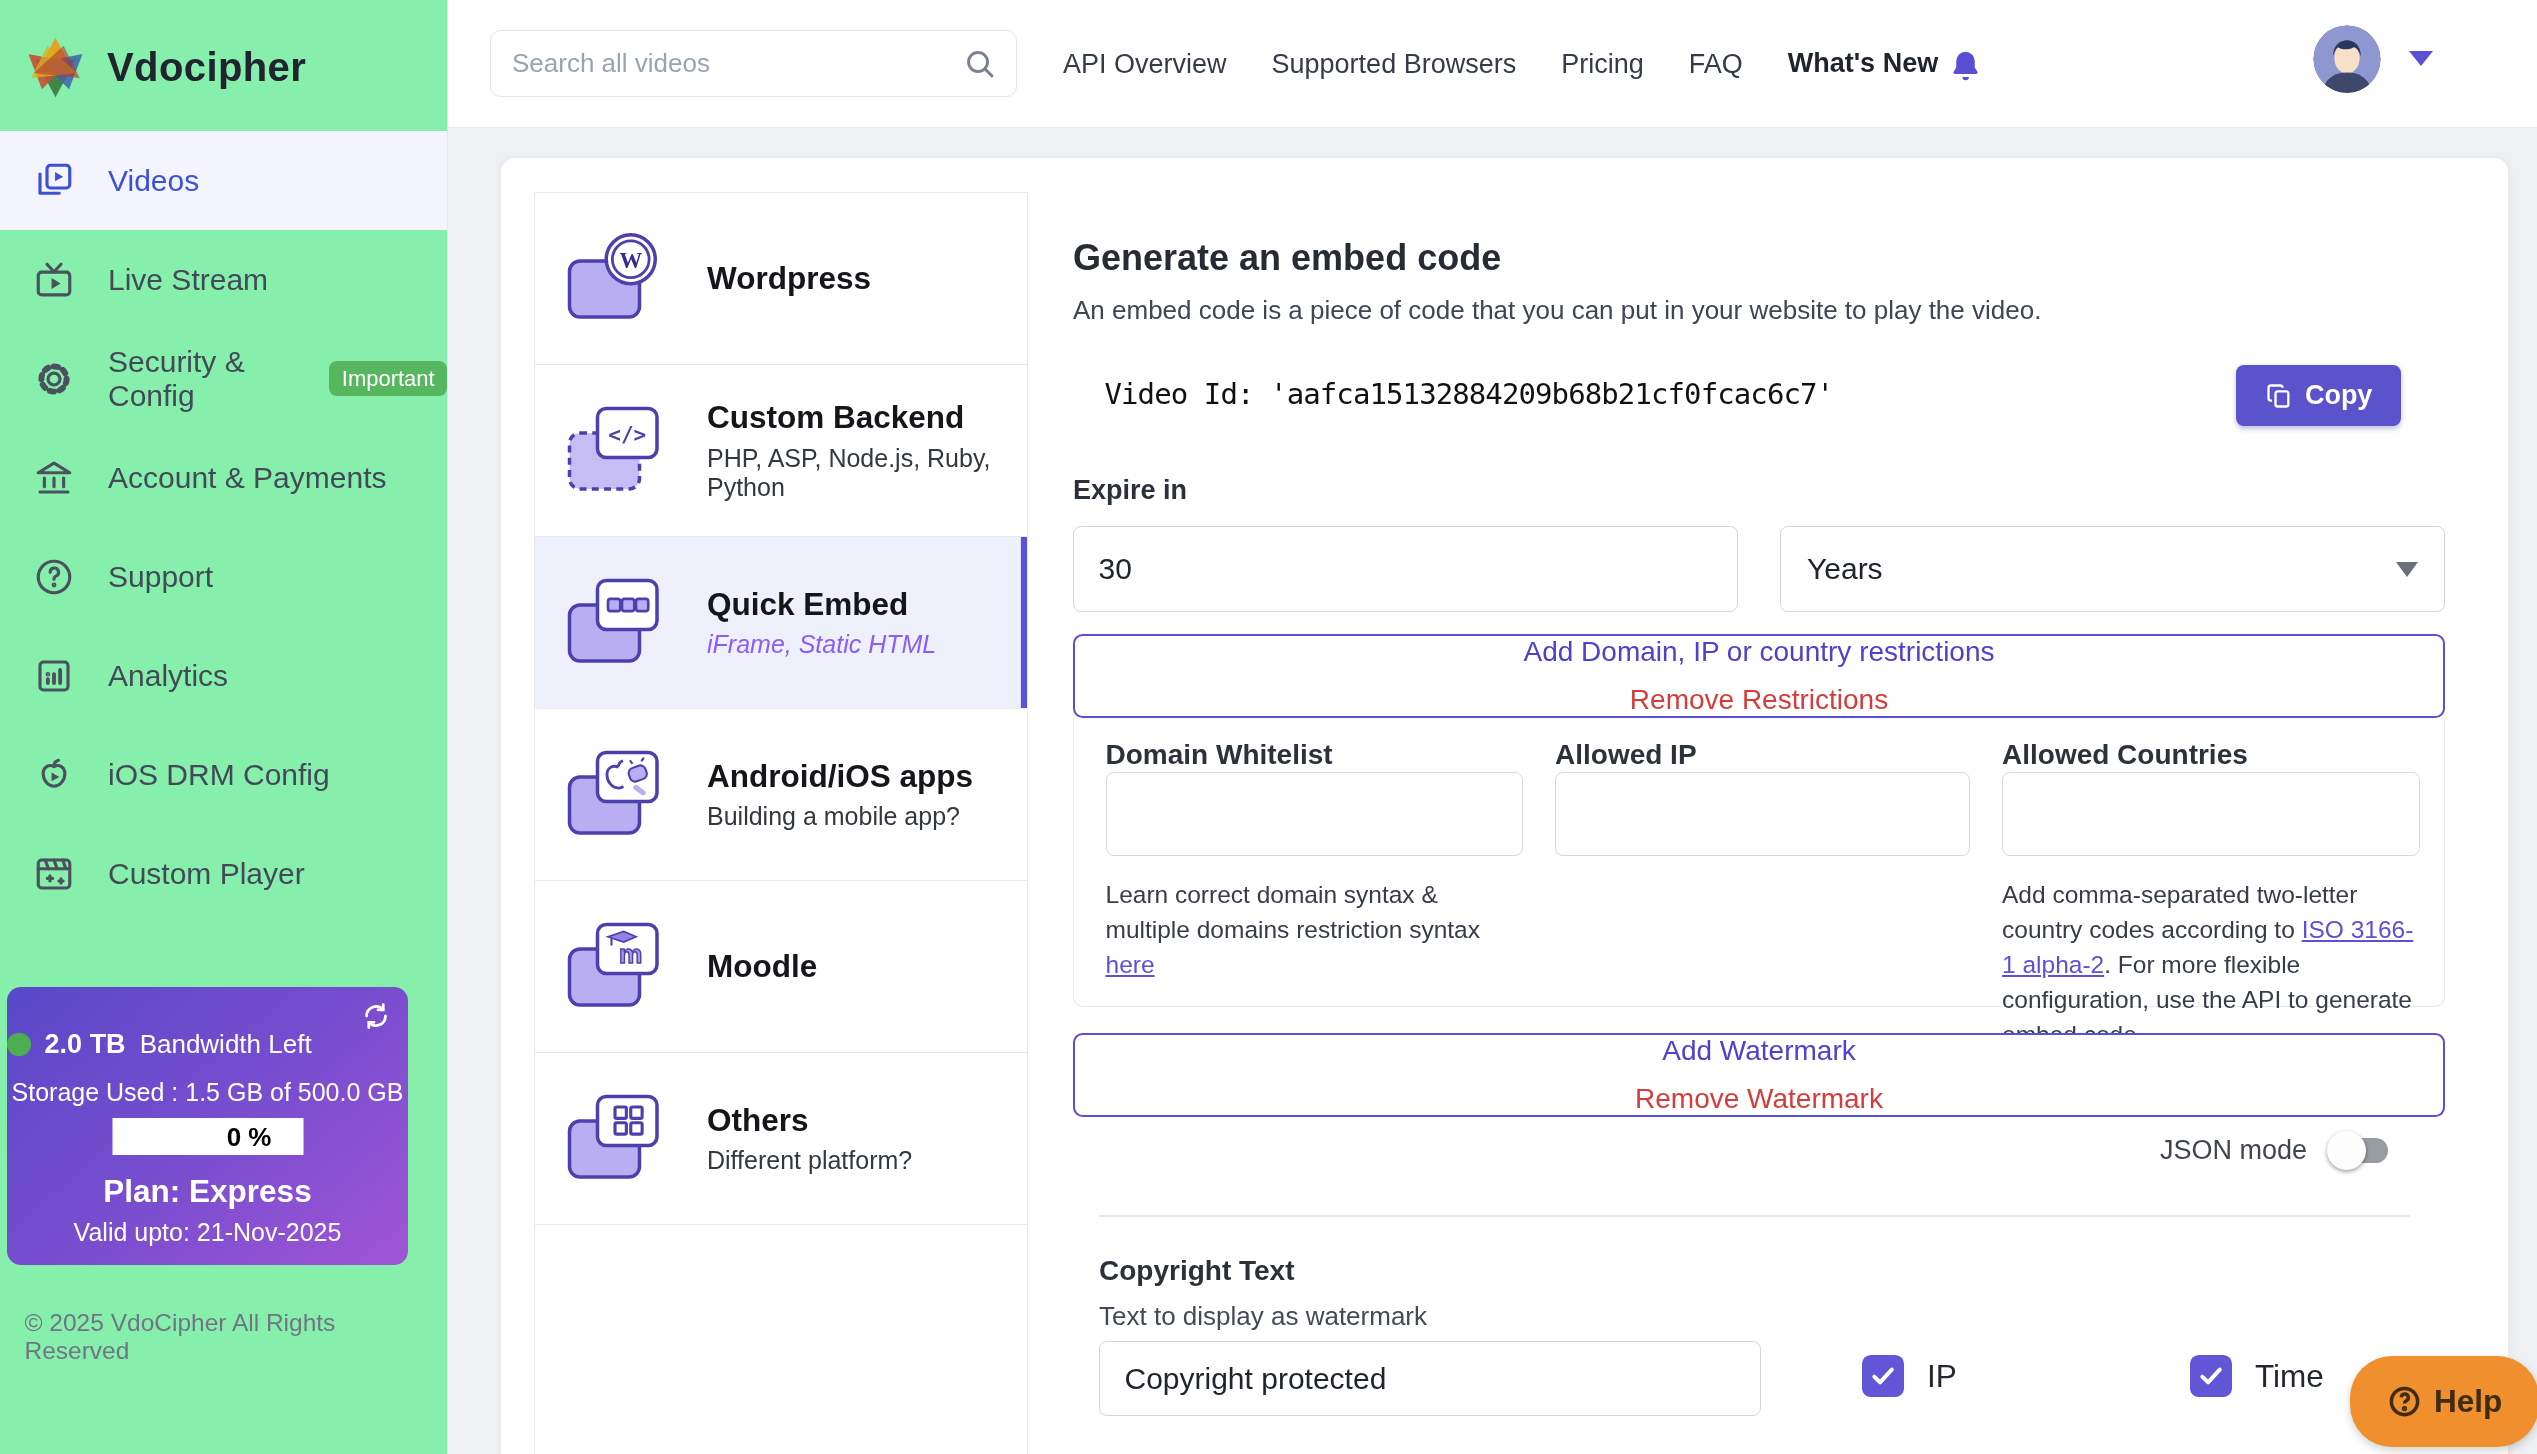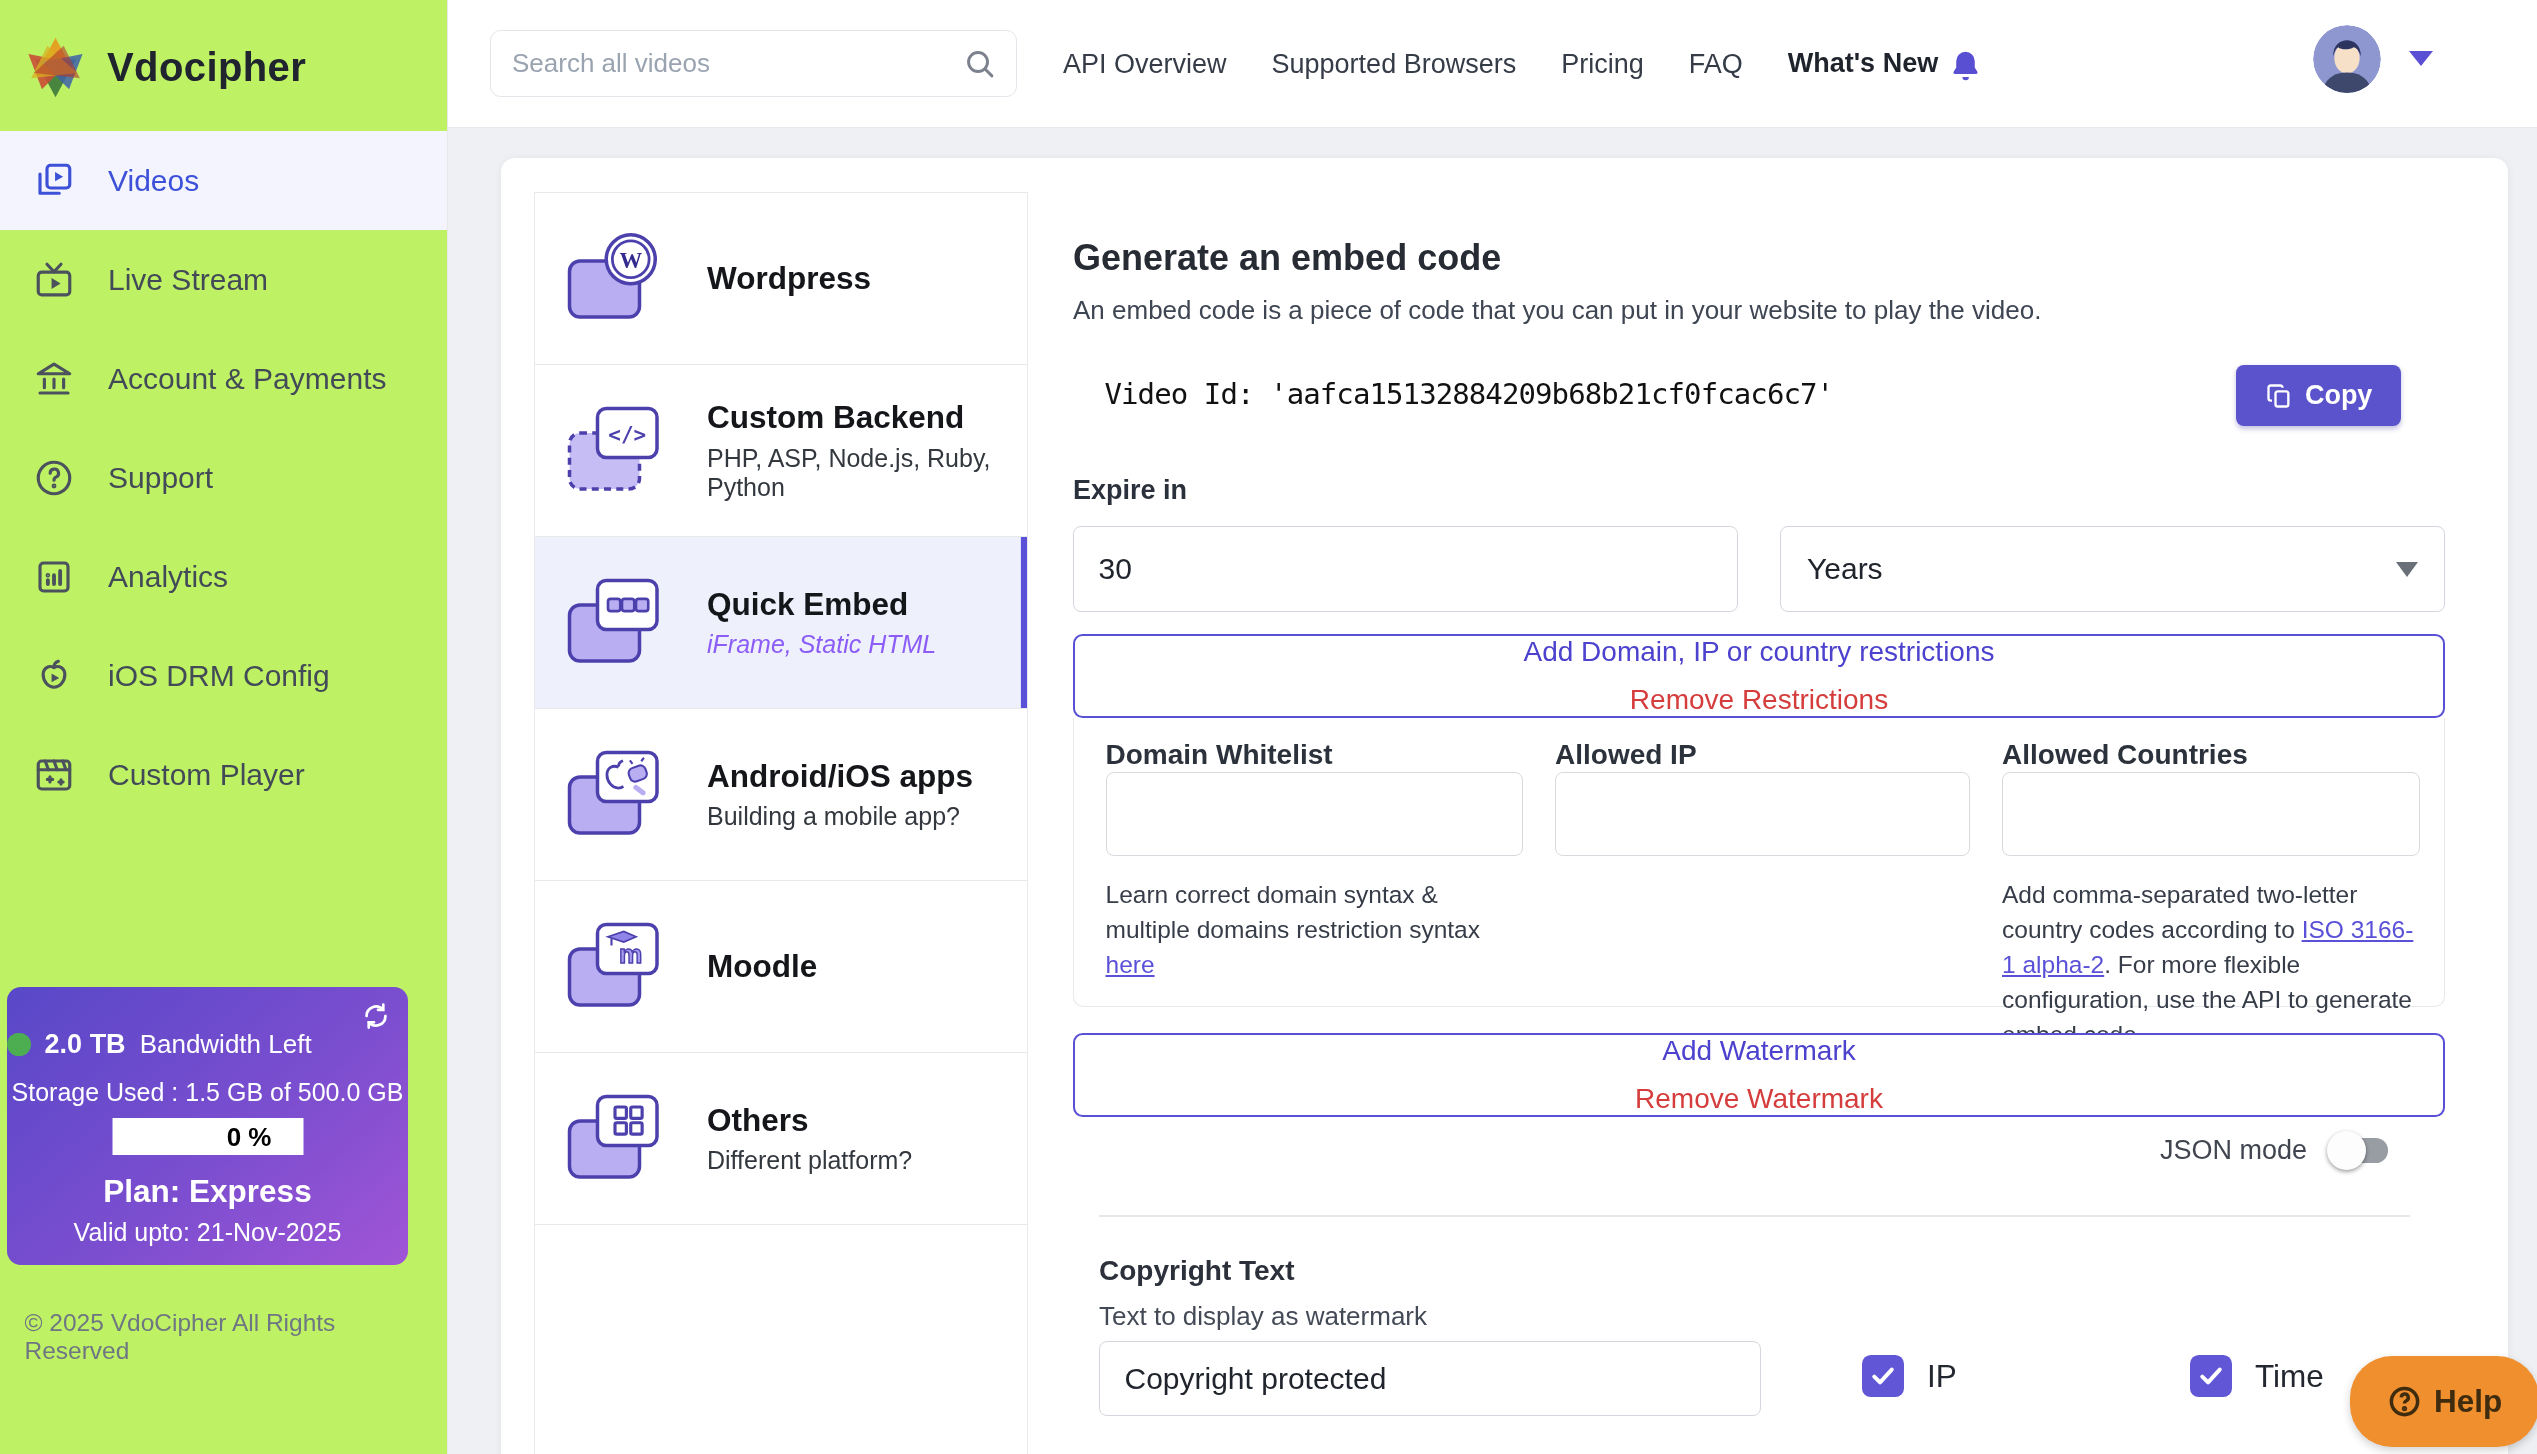--- a/index.html
+++ b/index.html
@@ -1,20 +1,20 @@
 <!DOCTYPE html>
 <html style="font-size:14px"><head>
 <meta charset="utf-8">
 <style>
   * { margin:0; padding:0; box-sizing:border-box; }
   html,body { width:2538px; height:1454px; overflow:hidden; }
   body { font-family:"Liberation Sans", sans-serif; background:#eef0f3; position:relative; color:#23272f; }
 
   
-  .sidebar { position:absolute; left:0; top:0; width:448px; height:1454px; background:#bef264; border-right:1.8px solid #e7e8ec; z-index:5; }
+  .sidebar { position:absolute; left:0; top:0; width:448px; height:1454px; background:#86efac; border-right:1.8px solid #e7e8ec; z-index:5; }
   .logo-row { display:flex; align-items:center; gap:19px; padding:21px 0 0 23px; height:114px; }
   .logo-mark { width:65px; height:65px; }
   .brand-name { font-size:40px; font-weight:700; color:#20242e; letter-spacing:0.4px; }
   .nav { position:absolute; top:131px; left:0; right:0; }
   .nav-item { display:flex; align-items:center; height:99px; padding-left:33px; cursor:pointer; color:#434a57; font-size:30px; }
   .nav-item svg { width:42px; height:42px; flex:0 0 42px; stroke:#4b525e; fill:none; stroke-width:1.8; stroke-linecap:round; stroke-linejoin:round; }
   .nav-item .lbl { margin-left:33px; }
   .nav-item.active { background:#f3f4fd; color:#3c50d8; }
   .nav-item.active svg { stroke:#3c50d8; }
   .badge { background:#57b75f; color:#fff; font-size:22px; padding:4.4px 12.3px; border-radius:7.9px; margin-left:12.3px; white-space:nowrap; }
@@ -140,20 +140,28 @@
     <div class="nav-item">
       <svg viewBox="0 0 24 24">
           <rect x="3" y="7.5" width="18" height="13" rx="2"></rect>
           <path d="M8 3l4 4.3L16 3"></path>
           <path d="M10.6 10.8v6.4l5.2-3.2z" fill="#4b525e" stroke="none"></path>
         </svg>
       <span class="lbl">Live Stream</span>
     </div>
     <div class="nav-item">
       <svg viewBox="0 0 24 24">
+          <circle cx="12" cy="12" r="3.4"></circle>
+          <circle cx="12" cy="12" r="7.2" stroke-dasharray="2.4 3.2" stroke-width="3.4"></circle>
+        </svg>
+      <span class="lbl">Security &amp; Config</span>
+      <span class="badge">Important</span>
+    </div>
+    <div class="nav-item">
+      <svg viewBox="0 0 24 24">
           <path d="M3 9L12 3.5 21 9z"></path>
           <path d="M6.5 12v5M12 12v5M17.5 12v5"></path>
           <path d="M4 20h16"></path>
         </svg>
       <span class="lbl">Account &amp; Payments</span>
     </div>
     <div class="nav-item">
       <svg viewBox="0 0 24 24">
           <circle cx="12" cy="12" r="9"></circle>
           <path d="M9.8 9.3a2.4 2.4 0 1 1 3.3 2.2c-.8.35-1.1.9-1.1 1.8"></path>

